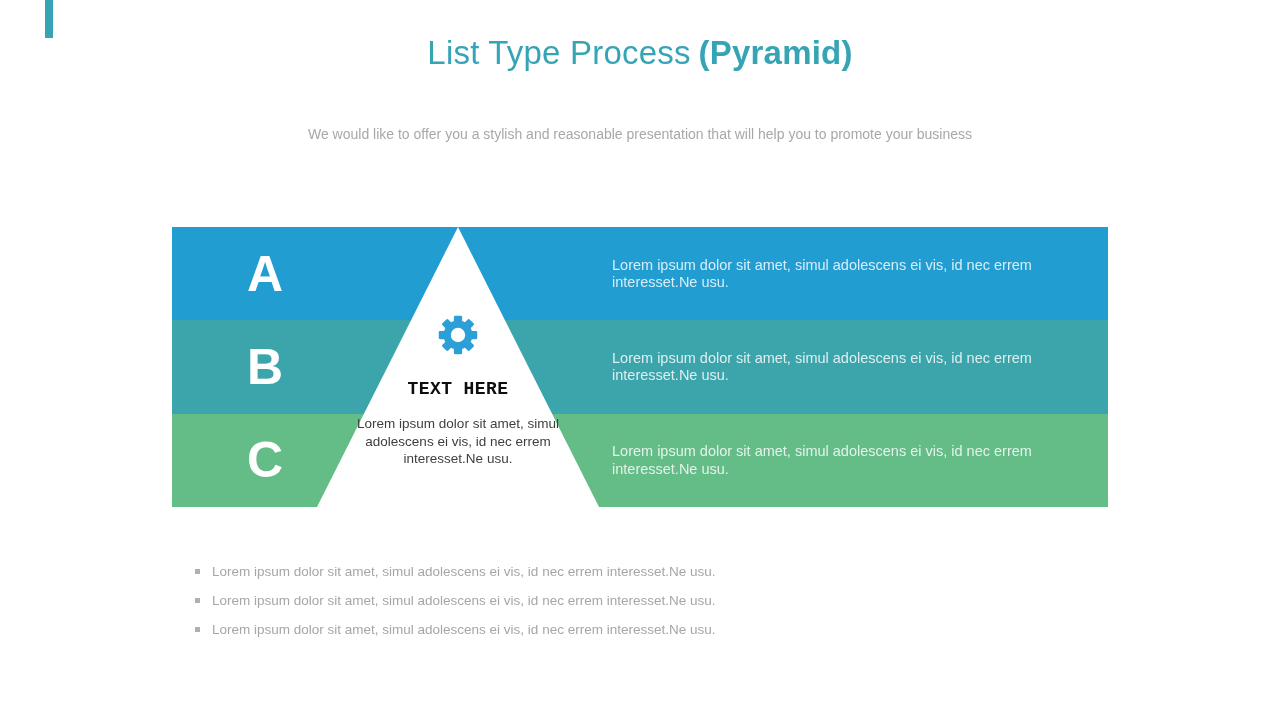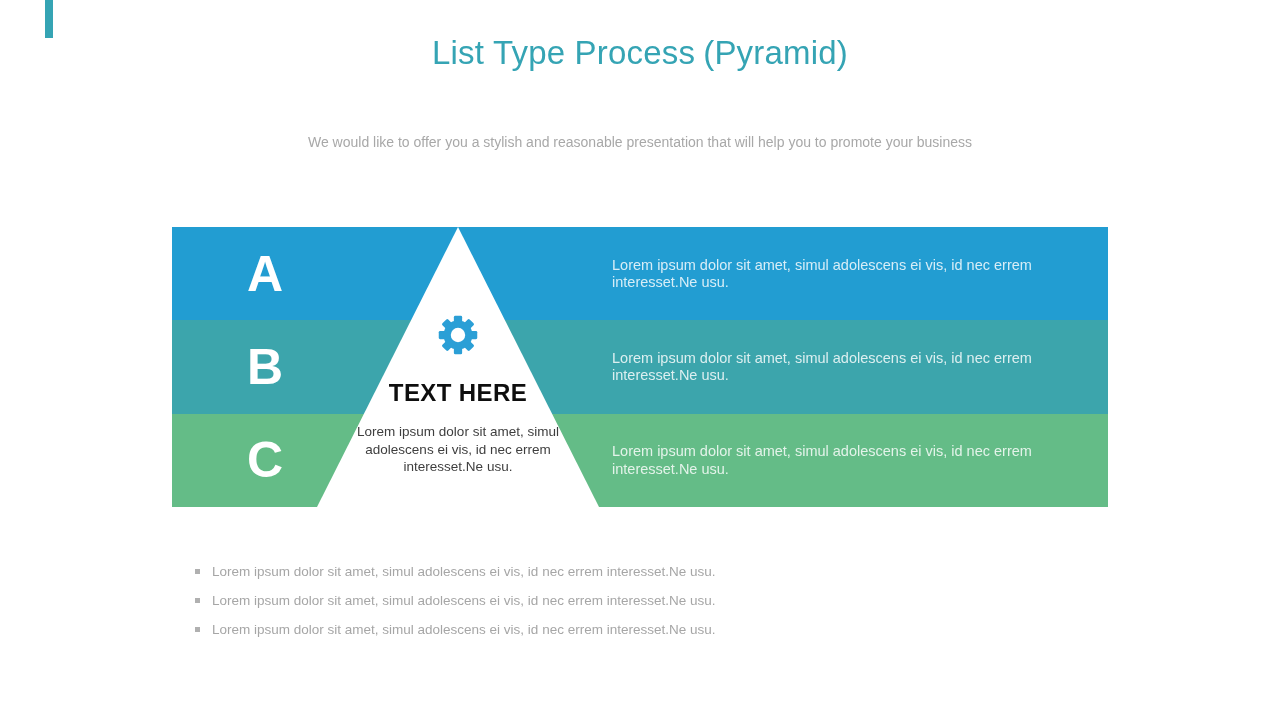--- a/index.html
+++ b/index.html
@@ -8,24 +8,24 @@
 
   .accent-bar {
     position: absolute; left: 45px; top: 0; width: 8px; height: 38px;
   }
 
   .title {
     position: absolute; top: 34px; left: 0; width: 1280px;
     text-align: center; font-size: 33px; letter-spacing: 0.2px;
   }
   .title .bold { font-weight: normal; }
-  .title .light { font-weight: normal; margin-left: 8px; }
+  .title .light { font-weight: bold; margin-left: 8px; }
 
   .subtitle {
-    position: absolute; top: 134px; left: 0; width: 1280px;
+    position: absolute; top: 126px; left: 0; width: 1280px;
     text-align: center; font-size: 14px; color: #a8a8a8;
   }
 
   .panel {
     position: absolute; left: 172px; top: 227px; width: 936px; height: 280px;
     display: flex; flex-direction: column;
   }
   .band {
     flex: 1 1 0; position: relative; display: flex; align-items: center;
   }
@@ -43,22 +43,23 @@
     position: absolute; left: 145px; top: 0; width: 282px; height: 280px;
     background: #ffffff; z-index: 2;
     clip-path: polygon(50% 0%, 100% 100%, 0% 100%);
   }
   .pyramid-content {
     position: absolute; left: 145px; top: 0; width: 282px; height: 280px;
     z-index: 3; text-align: center;
   }
   .gear-wrap { margin-top: 86px; height: 44px; }
   .pyramid-heading {
-    margin-top: 22px; font-size: 24px; font-weight: bold; color: #0e0e0e;
+    margin-top: 22px; font-size: 18px; font-weight: bold; color: #0e0e0e;
     letter-spacing: 0.4px;
+    font-family: Liberation Mono, monospace;
   }
   .pyramid-body {
     margin: 16px auto 0; width: 212px; font-size: 13.5px; line-height: 17.5px;
     color: #3e3e3e;
   }
 
   .bullet-list { position: absolute; left: 195px; top: 564px; }
   .bullet-item { display: flex; align-items: flex-start; margin-bottom: 14px; }
   .bullet-square {
     width: 5px; height: 5px; background: #b0b0b0; margin: 5px 12px 0 0;

